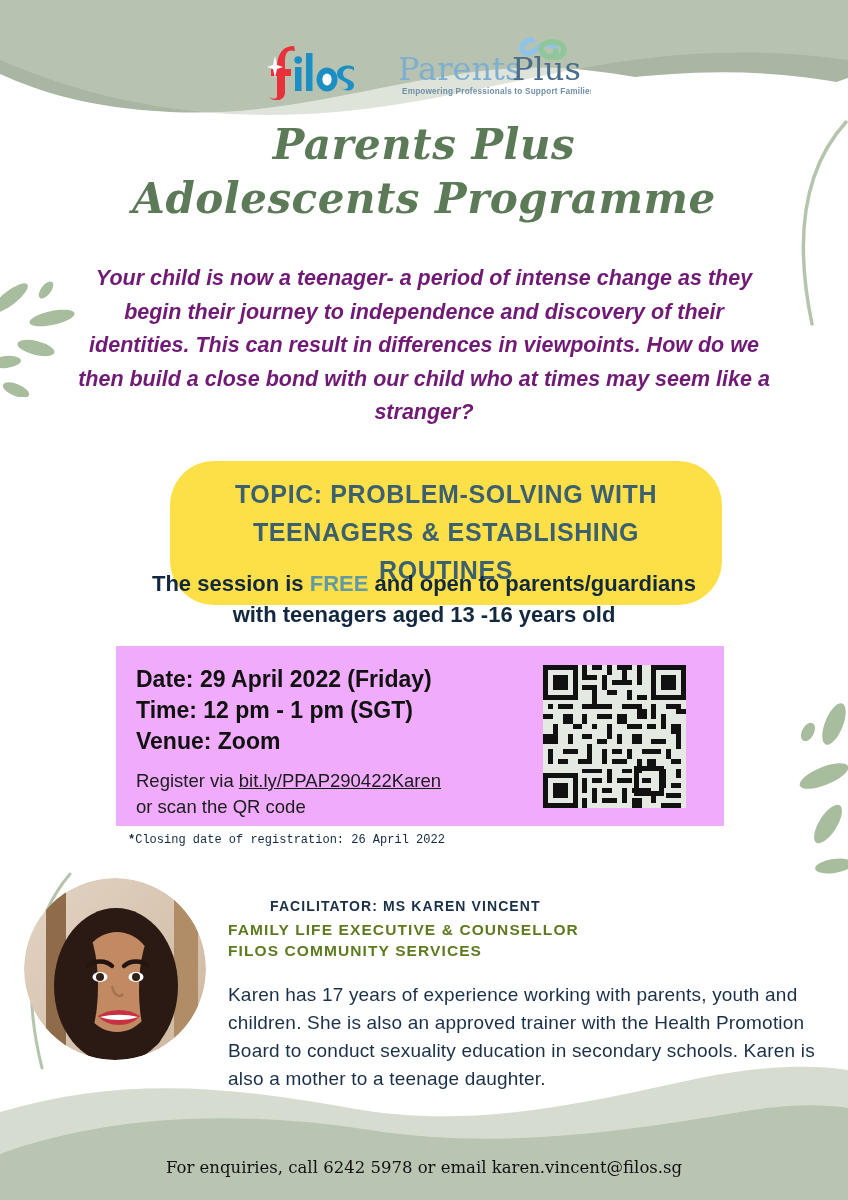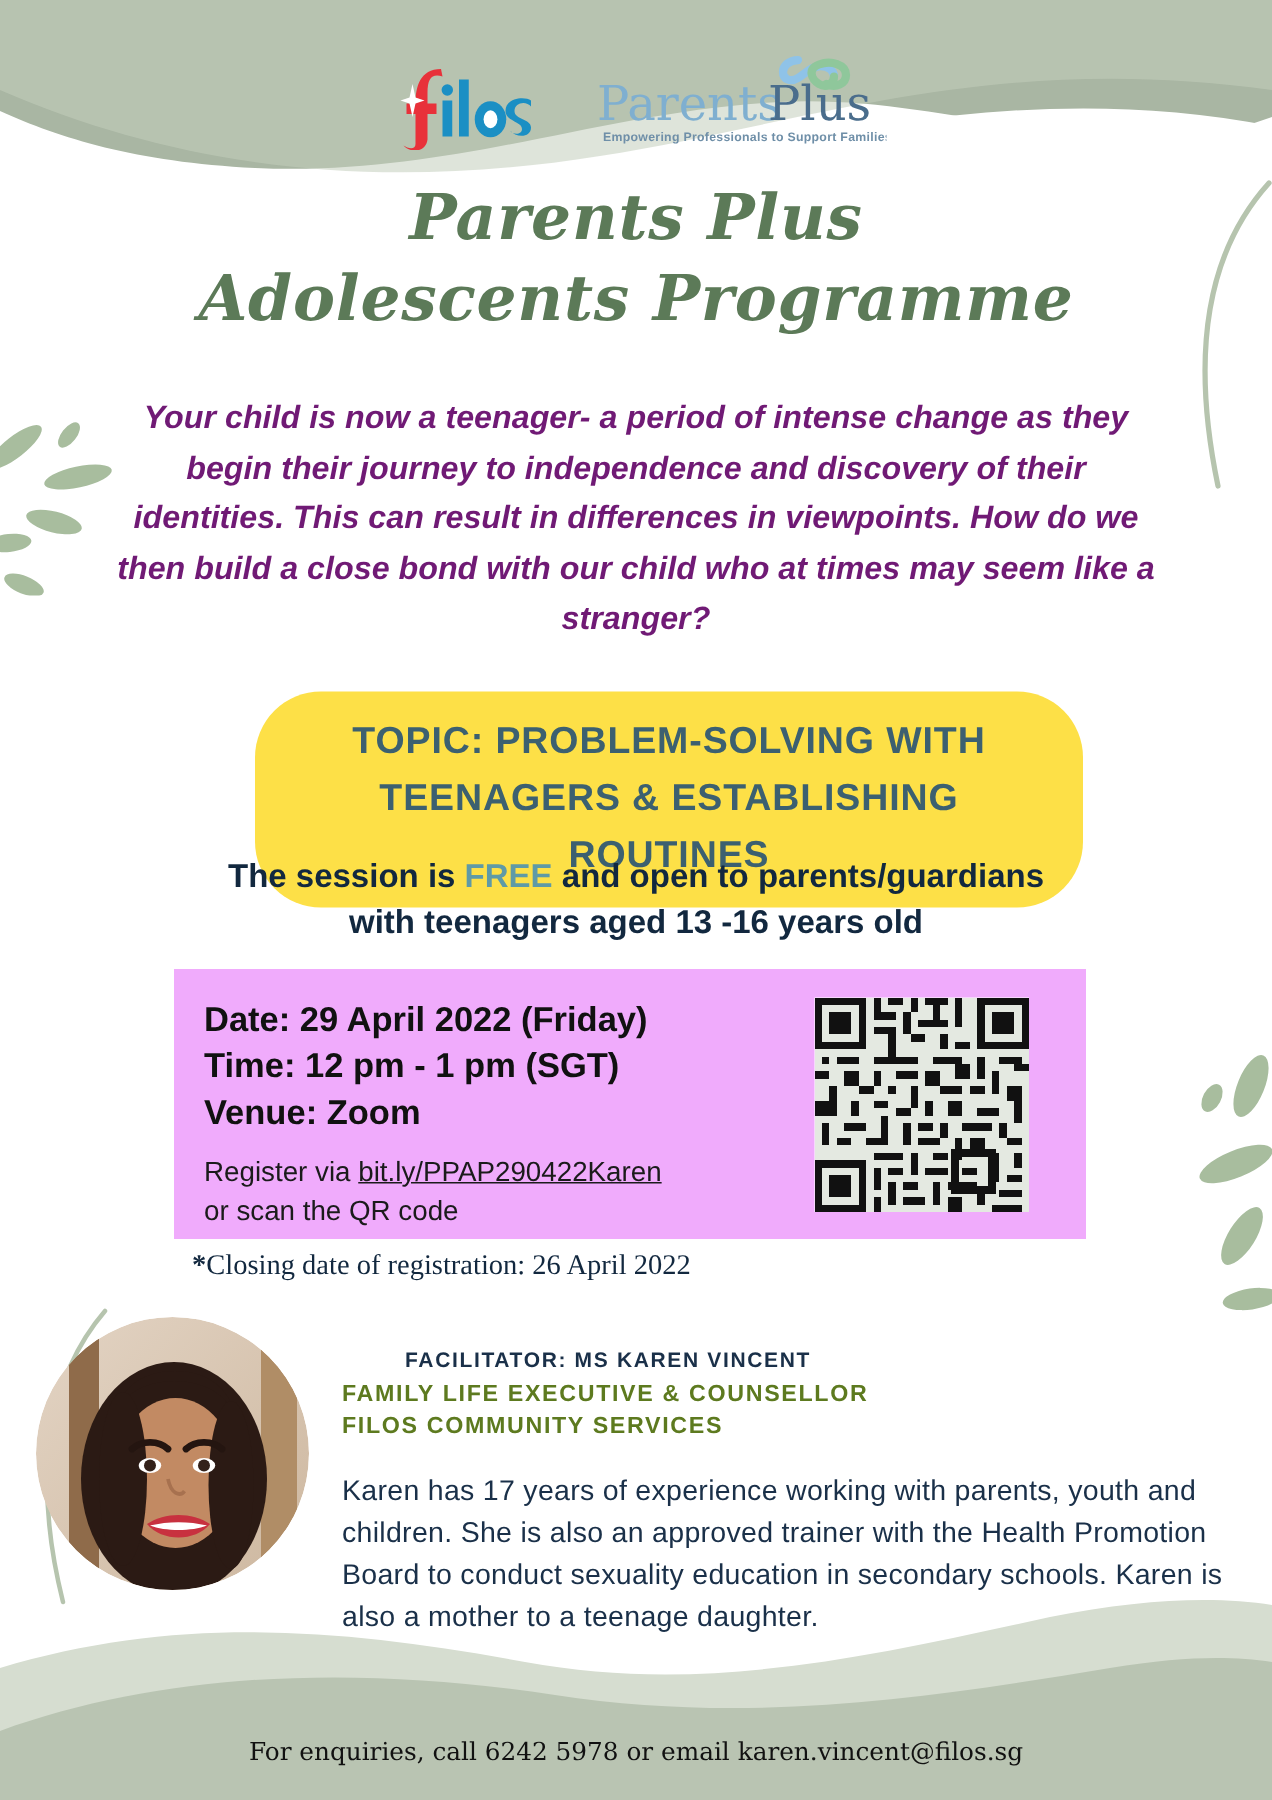--- a/index.html
+++ b/index.html
@@ -163,22 +163,22 @@
     width: 143px;
     height: 143px;
     background: #ffffff;
   }
 
   
   .closing {
     position: absolute;
     top: 833px;
     left: 128px;
-    font-family: Liberation Serif, serif;
-    font-size: 19px;
+    font-family: Liberation Mono, monospace;
+    font-size: 12px;
     color: #12283f;
     z-index: 4;
   }
   .closing b { font-weight: bold; }
 
   
   .photo {
     position: absolute;
     top: 878px;
     left: 24px;

